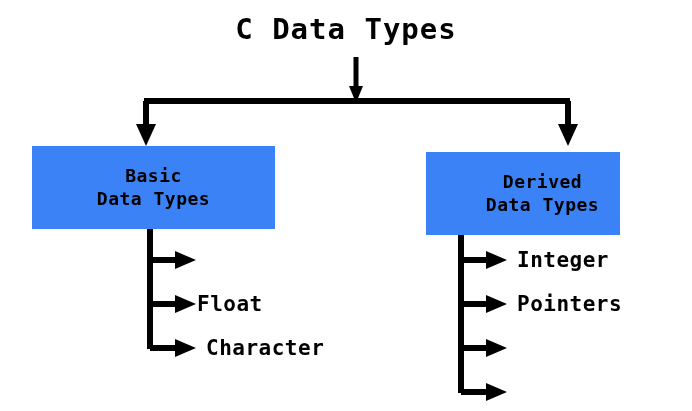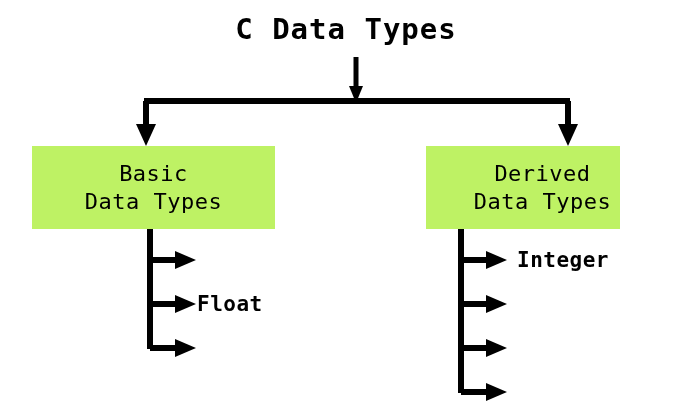--- a/index.html
+++ b/index.html
@@ -24,28 +24,28 @@
     width: 692px;
     text-align: center;
     font-family: "DejaVu Sans Mono", monospace;
     font-size: 29px;
     font-weight: bold;
     color: #000000;
     letter-spacing: 1px;
   }
   .node-box {
     position: absolute;
-    background: #bef264;
+    background: #3b82f6;
     display: flex;
     align-items: center;
     justify-content: center;
     text-align: center;
     font-family: "DejaVu Sans Mono", monospace;
-    font-size: 22px;
-    font-weight: normal;
+    font-size: 18px;
+    font-weight: bold;
     color: #000000;
     line-height: 1.25;
     letter-spacing: 0.5px;
   }
   .node-box .lbl {
     white-space: pre-line;
   }
   .leaf-label {
     position: absolute;
     font-family: "DejaVu Sans Mono", monospace;
@@ -116,23 +116,25 @@
 
     <line x1="461" y1="392" x2="493" y2="392" stroke="#000000" stroke-width="6"></line>
     <polygon points="507,392 486,383 486,401" fill="#000000"></polygon>
   </svg>
 
   <div class="node-box" style="left:32px; top:146px; width:243px; height:83px;">
     <span class="lbl">Basic
 Data Types</span>
   </div>
 
-  <div class="node-box" style="left:426px; top:146px; width:233px; height:83px;">
+  <div class="node-box" style="left:426px; top:152px; width:233px; height:83px;">
     <span class="lbl">Derived
 Data Types</span>
   </div>
 
   <div class="leaf-label" style="left:197px; top:292px;text-align:right;">Float</div>
+  <div class="leaf-label" style="left:206px; top:336px;">Character</div>
 
   <div class="leaf-label" style="left:517px; top:248px;">Integer</div>
+  <div class="leaf-label" style="left:517px; top:292px;">Pointers</div>
 
 
 </div>
 
 </body></html>

